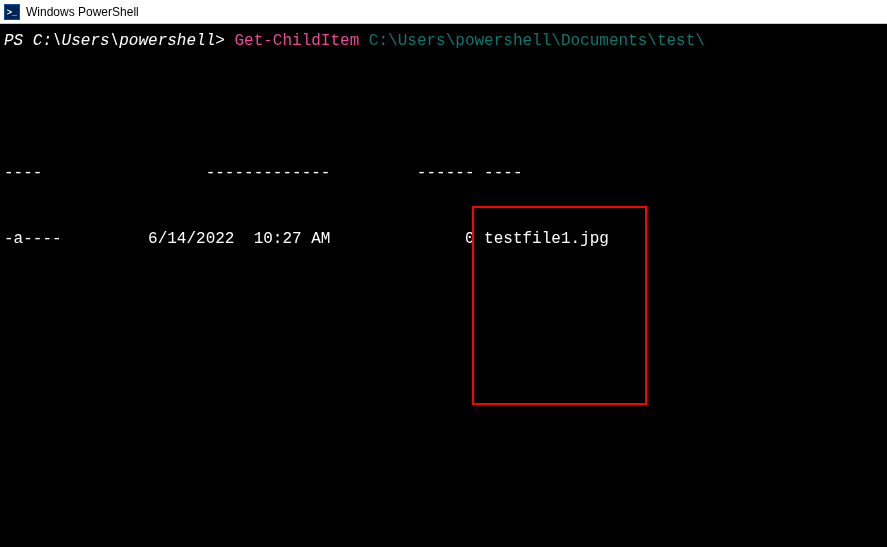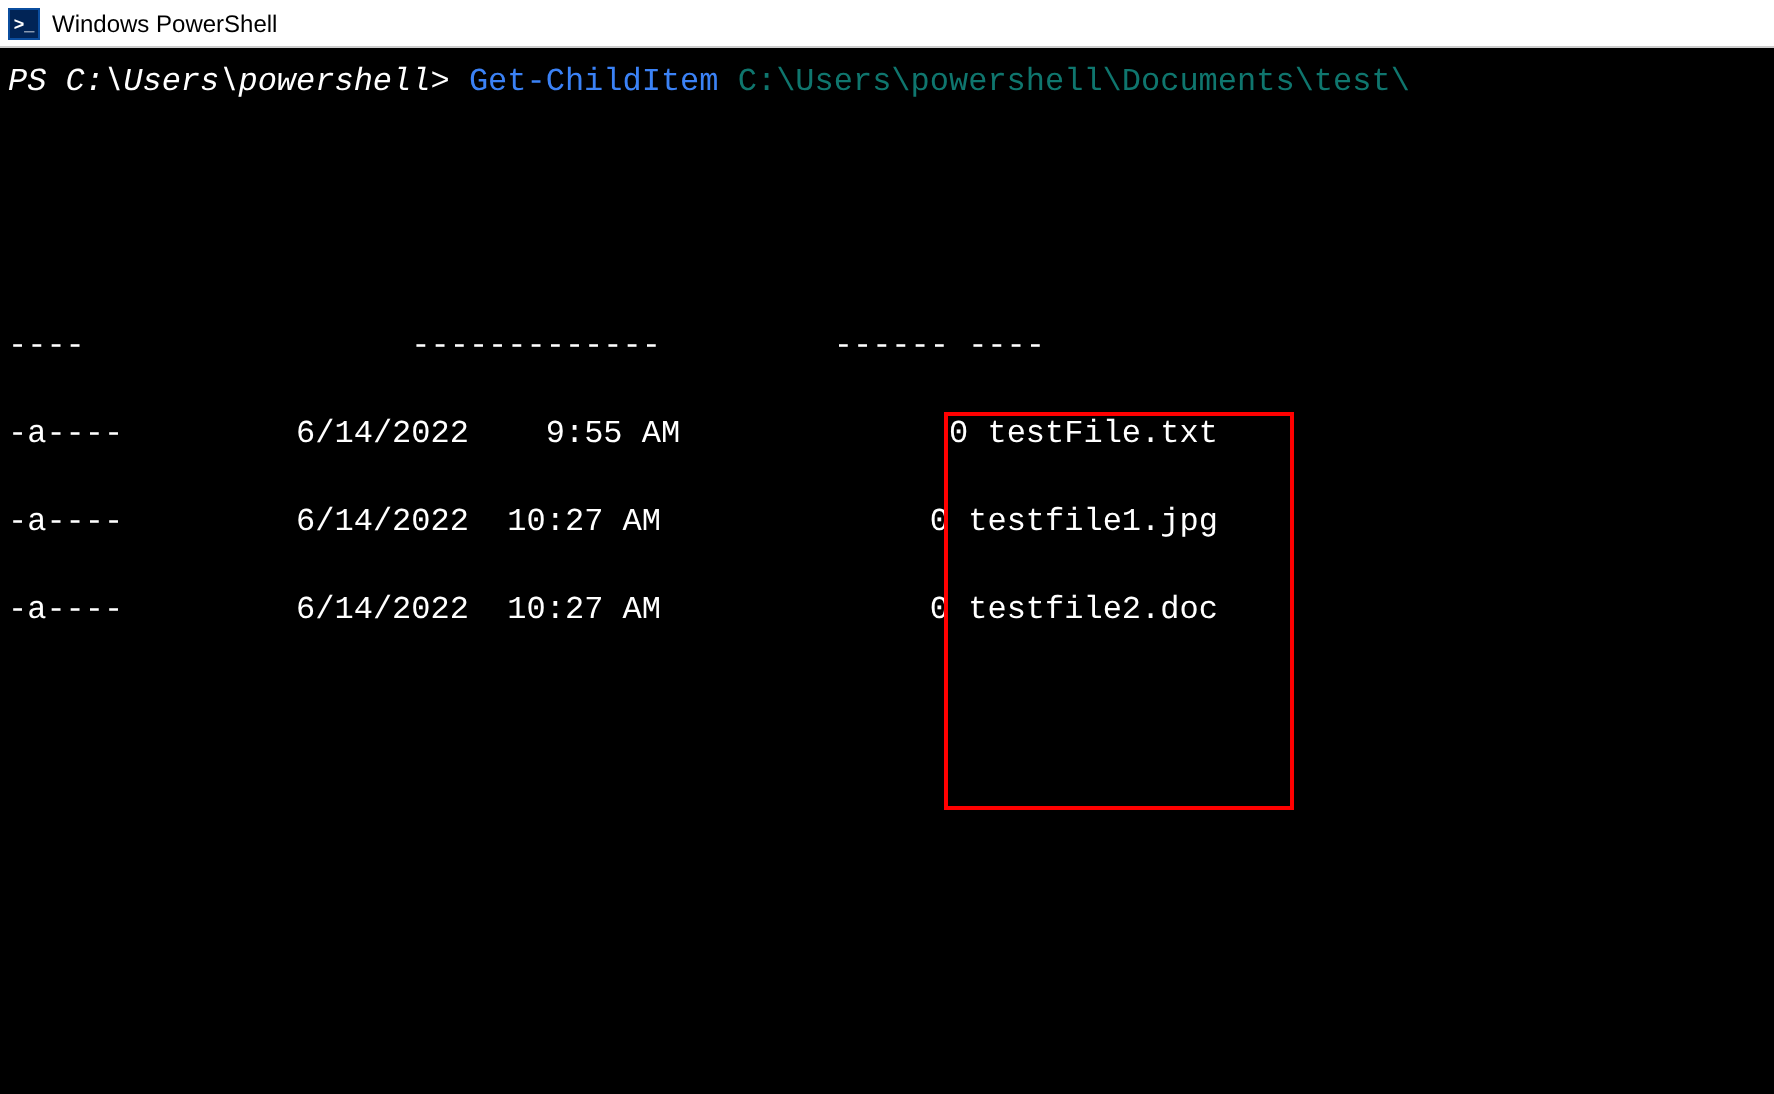--- a/index.html
+++ b/index.html
@@ -44,21 +44,21 @@
       flex: 1;
       background: #000;
       color: #fff;
       padding: 6px 4px;
       font-size: 16px;
       line-height: 22px;
       white-space: pre;
       overflow: hidden;
     }
     .prompt { color: #fff; font-style: italic; }
-    .cmdlet { color: #3b82f6; }
+    .cmdlet { color: #ec4899; }
     .path { color: #0f766e; }
     .row { display: block; }
     .file-table {
       position: relative;
     }
     .file-highlight {
       position: absolute;
       border: 2px solid #ff0000;
       left: 468px;
       top: 0px;
@@ -76,23 +76,22 @@
         <span>&gt;_</span>
       </div>
     <span>Windows PowerShell</span>
   </div>
   <div class="terminal"><span class="row"><span class="prompt">PS C:\Users\powershell&gt; </span><span class="cmdlet">Get-ChildItem</span><span class="path"> C:\Users\powershell\Documents\test\</span></span>
 <span class="row"></span>
 <span class="row"></span>
 <span class="row"></span>
 <span class="row"></span>
 <span class="row">----                 -------------         ------ ----</span>
-<div class="file-table"><div class="file-highlight"></div><span class="row"><span>-a----</span>         <span>6/14/2022</span>   <span> 9:55 AM</span>              <span>0</span> <span>testFile.txt</span></span>
+<div class="file-table"><div class="file-highlight"></div>
 <span class="row"><span>-a----</span>         <span>6/14/2022</span>  <span>10:27 AM</span>              <span>0</span> <span>testfile1.jpg</span></span>
-<span class="row"><span>-a----</span>         <span>6/14/2022</span>  <span>10:27 AM</span>              <span>0</span> <span>testfile2.doc</span></span>
 
 
 </div>
 <span class="row"></span>
 
 
 
 </div>
 </div>
 

